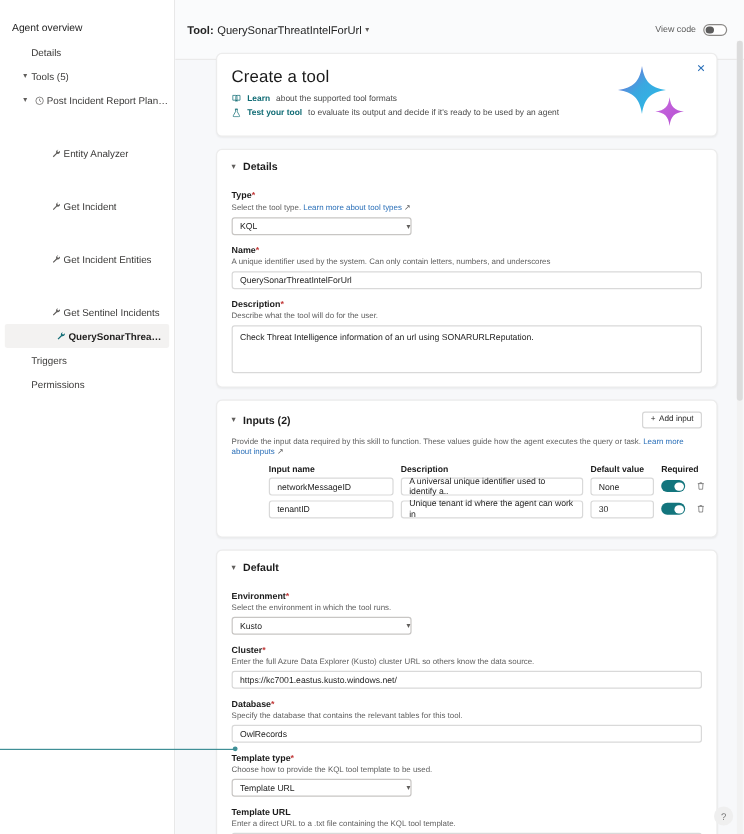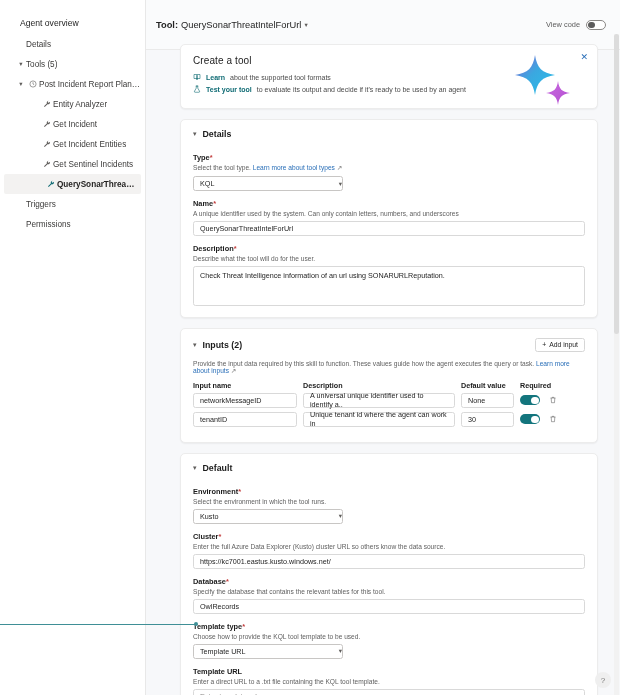--- a/index.html
+++ b/index.html
@@ -25,24 +25,24 @@
   }
   .nav-item {
     display: flex; align-items: center;
     height: 20px;
     font-size: 8.2px;
     color: #3b3a39;
     padding-right: 4px;
     white-space: nowrap;
     cursor: pointer;
   }
-  .nav-root { padding-left: 10px; font-size: 8.6px; color:#242424; height: 22px; }
+  .nav-root { font-size: 8.6px; color:#242424; height: 22px; }
   .nav-l1  { padding-left: 16px; }
   .nav-l2  { padding-left: 16px; }
-  .nav-l3  { padding-left: 30px; }
+  .nav-l3  { padding-left: 30px; margin-top: 24px; }
   .nav-item .chev {
     width: 10px; min-width:10px; display:inline-flex; align-items:center; justify-content:center;
     color:#605e5c; font-size:6.5px; line-height:1;
   }
   .nav-item .ic {
     width: 13px; min-width:13px; display:inline-flex; align-items:center; justify-content:center;
     color:#605e5c;
   }
   .nav-item .lbl { overflow:hidden; text-overflow:ellipsis; }
   .nav-item.selected {
@@ -85,21 +85,21 @@
     background: #ffffff;
     border: 1px solid #ececec;
     border-radius: 5px;
     box-shadow: 0 1px 1.5px rgba(0,0,0,0.05);
     margin-bottom: 10px;
     position: relative;
   }
 
   
   .banner { padding: 10px 12px 11px 12px; overflow:hidden; }
-  .banner h2 { margin:0 0 7px 0; font-size: 10px; font-weight: normal; color:#1b1b1b; letter-spacing:.1px;}
+  .banner h2 { margin:0 0 7px 0; font-size: 14px; font-weight: normal; color:#1b1b1b; letter-spacing:.1px;}
   .banner .line { display:flex; align-items:center; gap:5px; font-size:7px; color:#4a4a4a; margin-bottom:4px; }
   .banner .line a { color:#0f6b74; text-decoration:none; font-weight:bold; }
   .banner .close {
     position:absolute; top:8px; right:9px; color:#2a6fb8; font-size:9px; line-height:1; cursor:pointer;
   }
   .sparkles { position:absolute; right:22px; top:8px; width:62px; height:52px; pointer-events:none;}
 
   
   .sect-head { display:flex; align-items:center; gap:6px; padding: 9px 12px 4px 12px; }
   .sect-head .chev { color:#605e5c; font-size:7px; }
@@ -138,21 +138,21 @@
     cursor: pointer;
   }
   .select .cv { font-size:6.5px; color:#605e5c; }
 
   
   .btn-add {
     border:1px solid #d6d6d6; background:#fff; border-radius:2.5px;
     font-size:6.8px; color:#242424; padding:2.5px 6px; cursor:pointer;
     display:flex; align-items:center; gap:3px; line-height:1;
   }
-  .tbl { width:100%; margin-top:6px; }
+  .tbl { width:100%; margin-top:6px;margin-left:31px; }
   .tbl .thead { display:flex; font-size:7.2px; font-weight:bold; color:#1b1b1b; padding-bottom:3px;}
   .tbl .trow { display:flex; align-items:center; margin-bottom:4px; }
   .c-name { width: 104px; flex:0 0 104px; }
   .c-desc { width: 152px; flex:0 0 152px; margin-left:6px; }
   .c-def  { width: 53px;  flex:0 0 53px;  margin-left:6px; }
   .c-req  { width: 60px;  flex:0 0 60px;  margin-left:6px; display:flex; align-items:center; gap:9px;}
 
   .toggle {
     width: 20px; height: 10px; border-radius: 6px; background:#13757d;
     position:relative; cursor:pointer; flex:0 0 20px;

